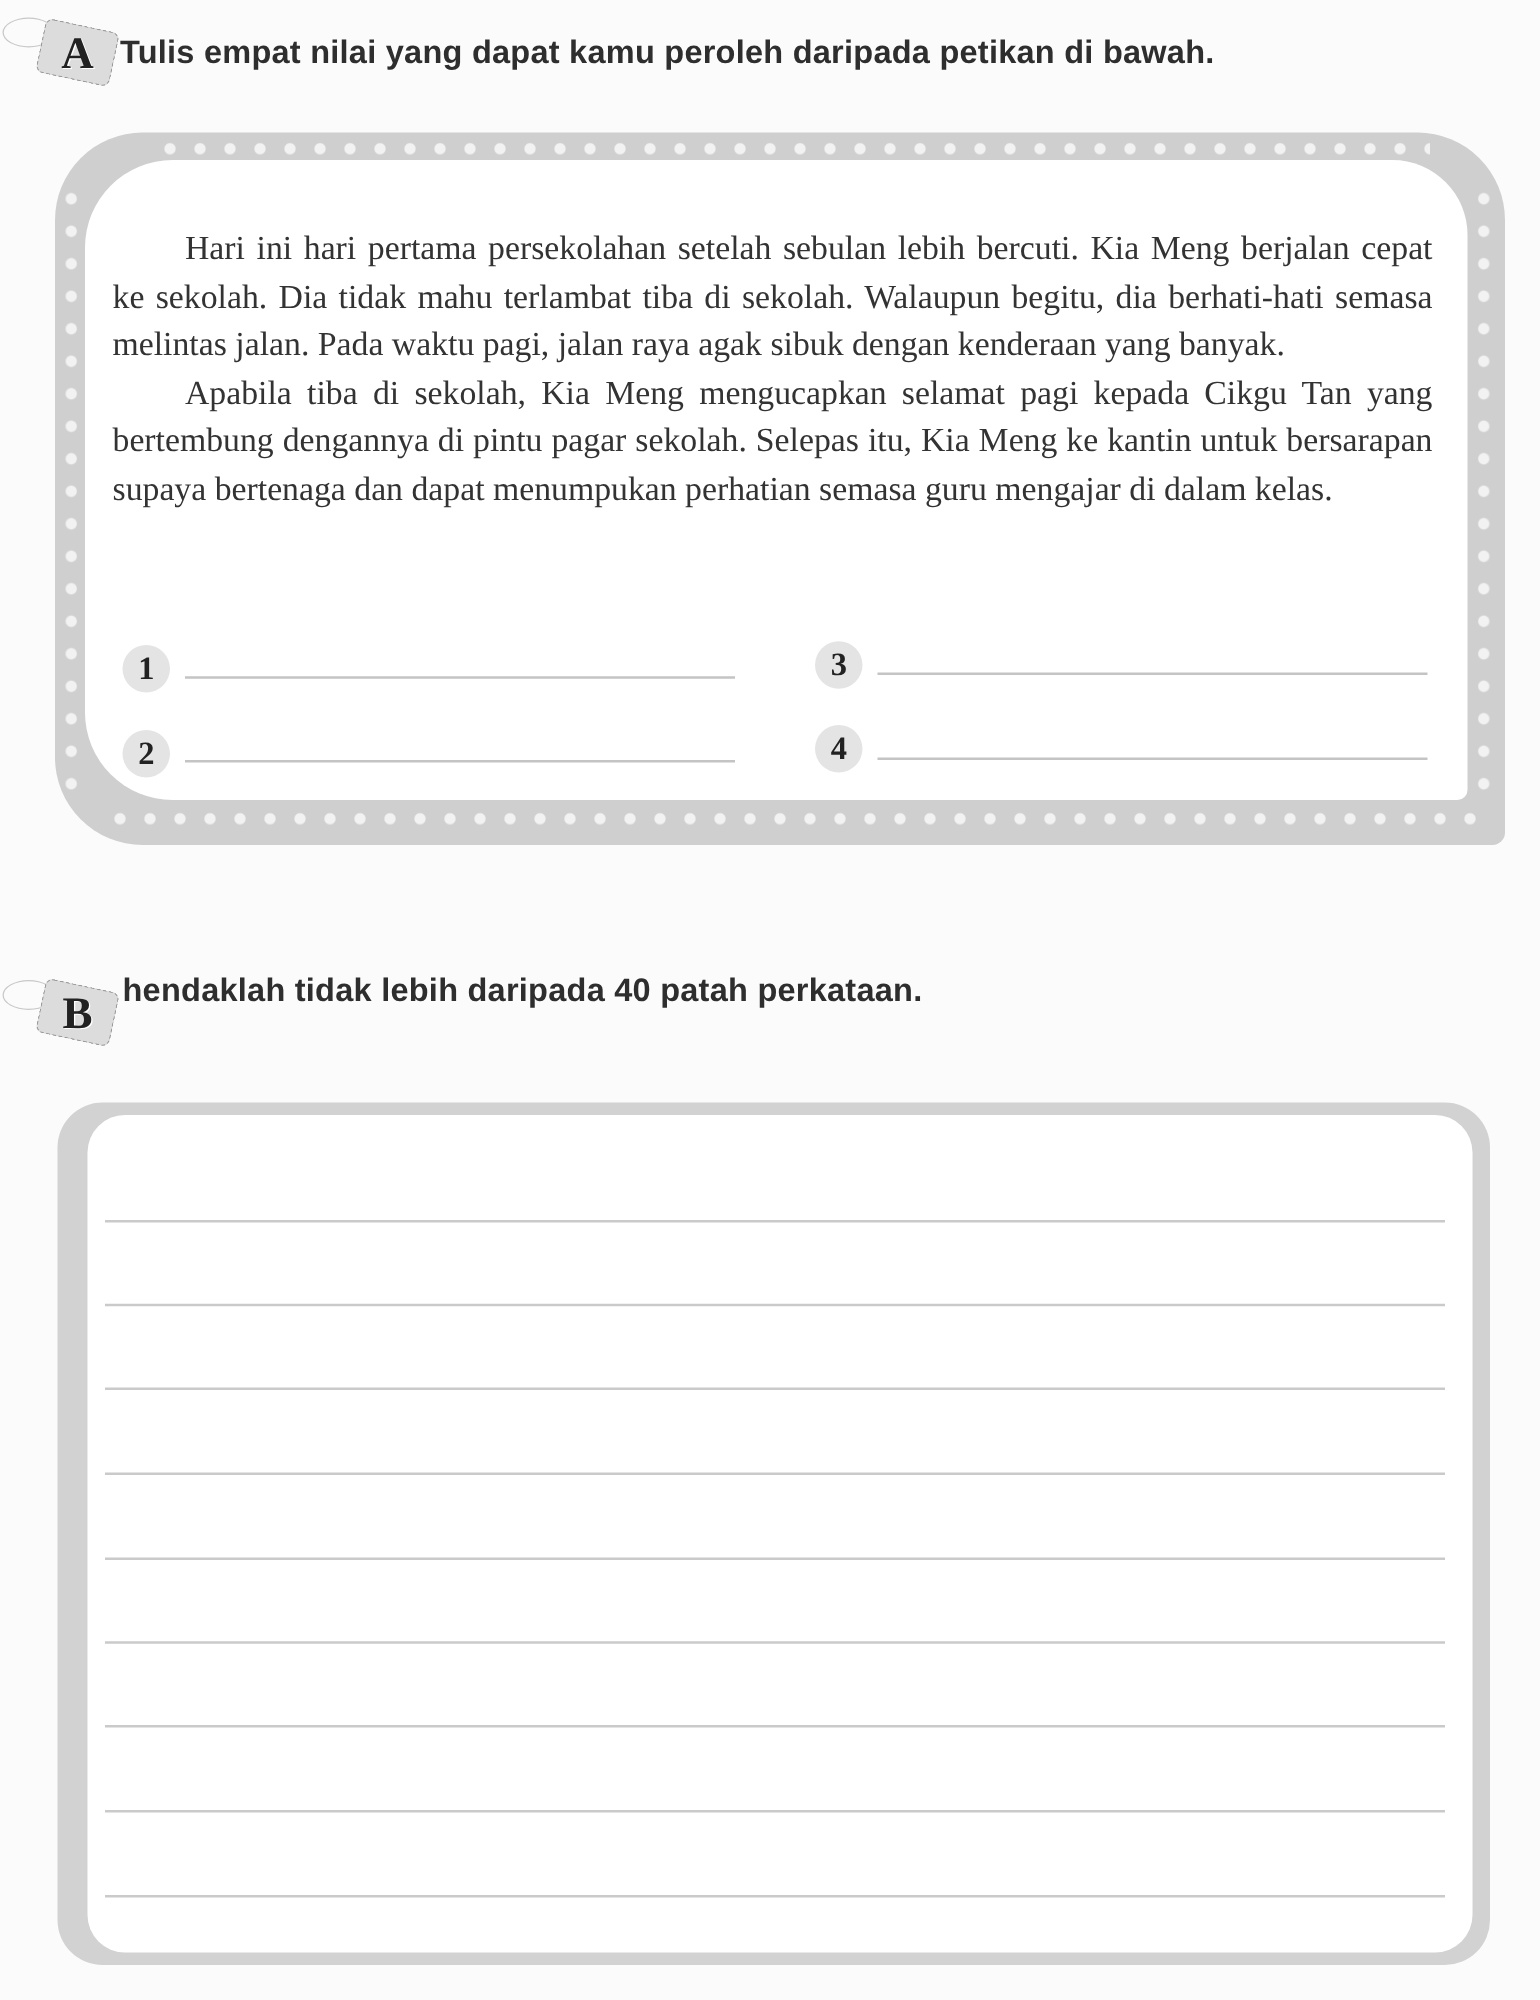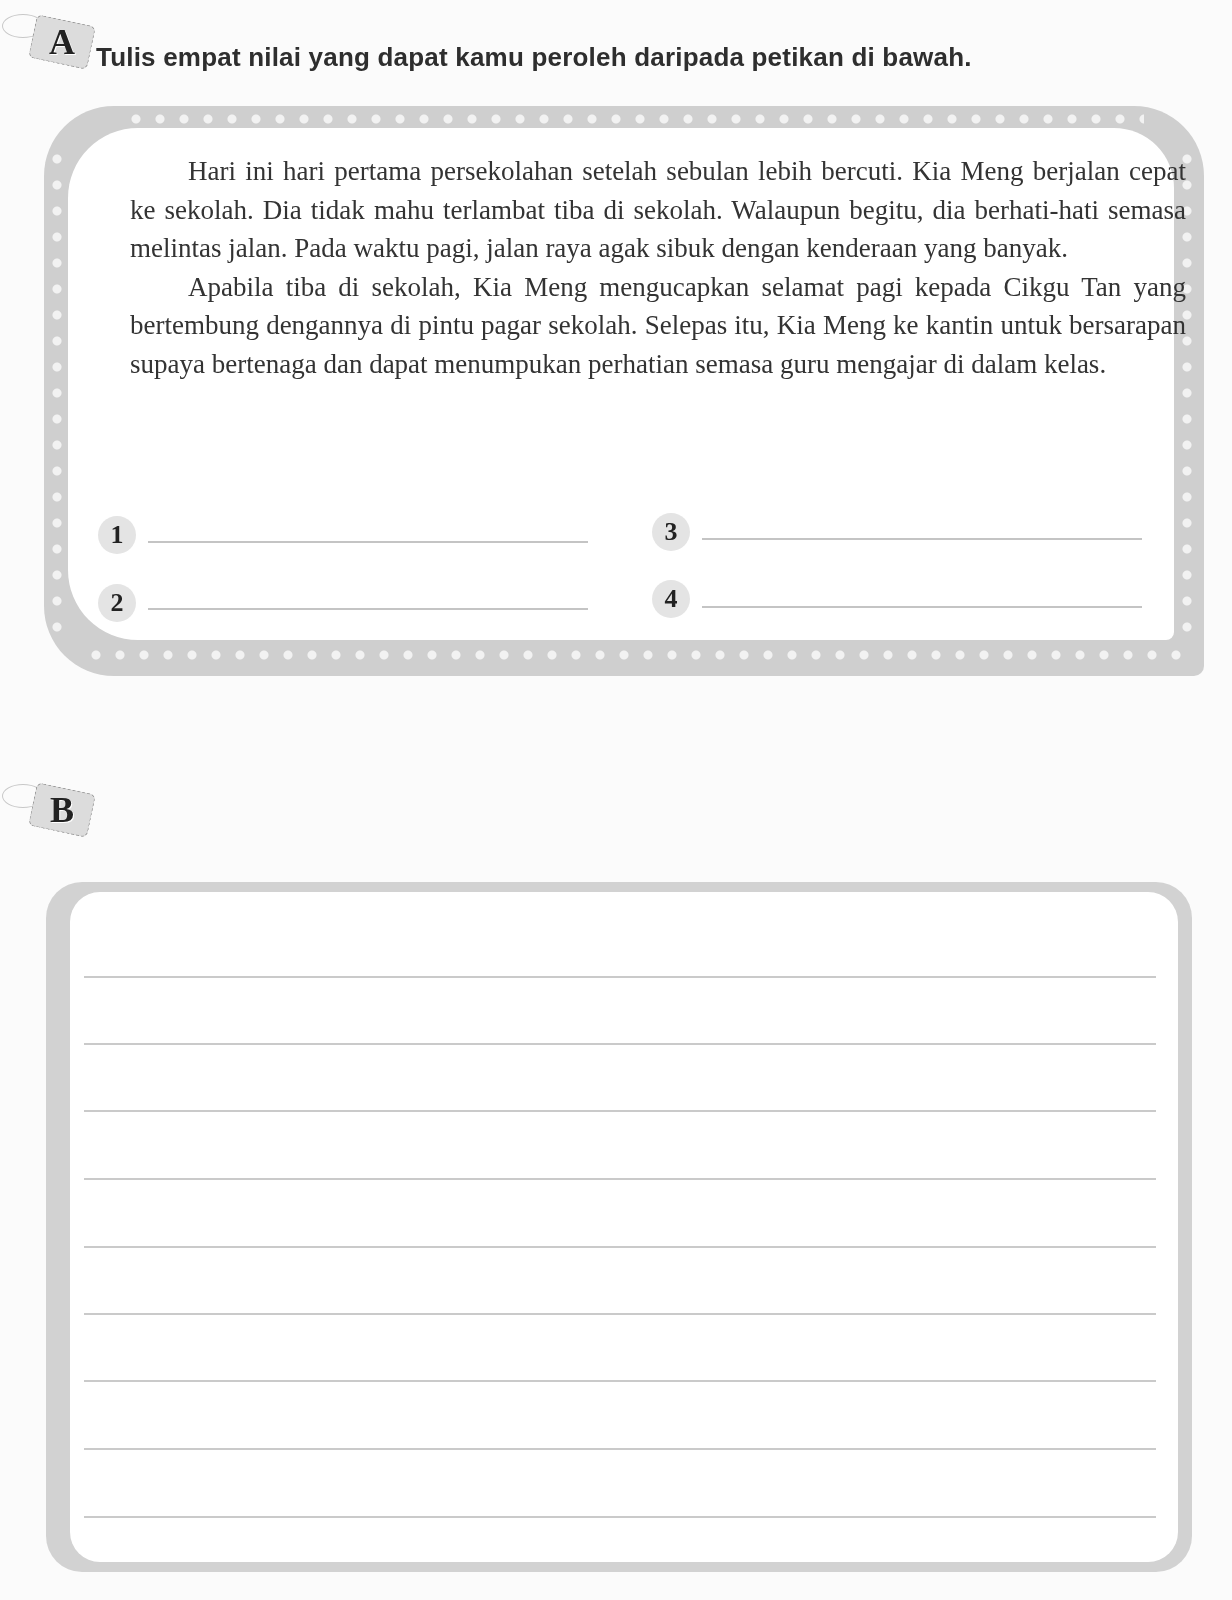--- a/index.html
+++ b/index.html
@@ -5,36 +5,36 @@
   html, body { margin:0; padding:0; }
   body { width:1232px; height:1600px; background:#fbfbfb; position:relative; overflow:hidden; font-family:"Liberation Sans", sans-serif; color:#2b2b2b; }
   .tag { position:absolute; width:58px; height:42px; background:#dcdcdc; border:1px dashed #9a9a9a; border-radius:6px; transform:rotate(12deg); display:flex; align-items:center; justify-content:center; }
   .tag span { font-family:"Liberation Serif", serif; font-weight:bold; font-size:36px; color:#222; transform:rotate(-12deg); text-shadow:1px 1px 0 #fff; }
   .string { position:absolute; border:1px solid #c8c8c8; border-radius:50%; }
   .heading { position:absolute; font-weight:bold; font-size:26px; color:#2e2e2e; letter-spacing:0.2px; }
   .frameA { position:absolute; left:44px; top:106px; width:1160px; height:570px; border-radius:70px 70px 10px 70px; background:#cfcfcf; }
   .frameA .inner { position:absolute; left:24px; top:22px; right:30px; bottom:36px; background:#fff; border-radius:70px 60px 8px 70px; }
   .dots { position:absolute; left:0; right:0; height:14px; background-image:radial-gradient(circle, #f2f2f2 4px, transparent 5px); background-size:24px 14px; }
   .dotsv { position:absolute; top:40px; bottom:40px; width:14px; background-image:radial-gradient(circle, #f2f2f2 4px, transparent 5px); background-size:14px 26px; }
-  .passage { position:absolute; left:90px; top:152px; width:1056px; font-family:"Liberation Serif", serif; font-size:27px; line-height:38.5px; color:#333; text-align:justify;margin-left:40px; }
+  .passage { position:absolute; left:90px; top:179px; width:1056px; font-family:"Liberation Serif", serif; font-size:27px; line-height:38.5px; color:#333; text-align:justify; }
   .passage p { margin:0; text-indent:58px; }
   .num { position:absolute; width:38px; height:38px; border-radius:50%; background:#e4e4e4; font-family:"Liberation Serif", serif; font-weight:bold; font-size:26px; display:flex; align-items:center; justify-content:center; color:#222; }
   .aline { position:absolute; height:0; border-top:2px solid #c4c4c4; }
   .frameB { position:absolute; left:46px; top:882px; width:1146px; height:690px; background:#d2d2d2; border-radius:36px; }
   .frameB .inner { position:absolute; left:24px; top:10px; right:14px; bottom:10px; background:#fff; border-radius:30px; }
   .bline { position:absolute; left:84px; width:1072px; border-top:2px solid #cacaca; }
 </style>
 </head>
 <body>
 
 <div class="string" style="left:2px;top:14px;width:40px;height:22px;"></div>
 <div class="tag" style="left:32px;top:20px;">
   <span>A</span>
 </div>
-<div class="heading" style="left:96px;top:42px;">Tulis empat nilai yang dapat kamu peroleh daripada petikan di bawah.</div>
+<div class="heading" style="left:96px;top:26px;">Tulis empat nilai yang dapat kamu peroleh daripada petikan di bawah.</div>
 
 <div class="frameA">
   <div class="dots" style="top:6px;left:80px;right:60px;"></div>
   <div class="dots" style="bottom:14px;left:40px;right:20px;"></div>
   <div class="dotsv" style="left:6px;"></div>
   <div class="dotsv" style="right:10px;"></div>
   <div class="inner"></div>
 </div>
 
 <div class="passage">
@@ -49,20 +49,21 @@
 <div class="num" style="left:652px;top:513px;">3</div>
 <div class="aline" style="left:702px;top:538px;width:440px;"></div>
 <div class="num" style="left:652px;top:580px;">4</div>
 <div class="aline" style="left:702px;top:606px;width:440px;"></div>
 
 <div class="string" style="left:2px;top:784px;width:40px;height:22px;"></div>
 <div class="tag" style="left:32px;top:788px;">
   <span>B</span>
 </div>
 <div class="heading" style="left:98px;top:772px;width:1094px;line-height:40px;">
+  <div>hendaklah tidak lebih daripada 40 patah perkataan.</div>
 </div>
 
 <div class="frameB">
   <div class="inner"></div>
 </div>
 <div class="bline" style="top:976px;"></div>
 <div class="bline" style="top:1043px;"></div>
 <div class="bline" style="top:1110px;"></div>
 <div class="bline" style="top:1178px;"></div>
 <div class="bline" style="top:1246px;"></div>

